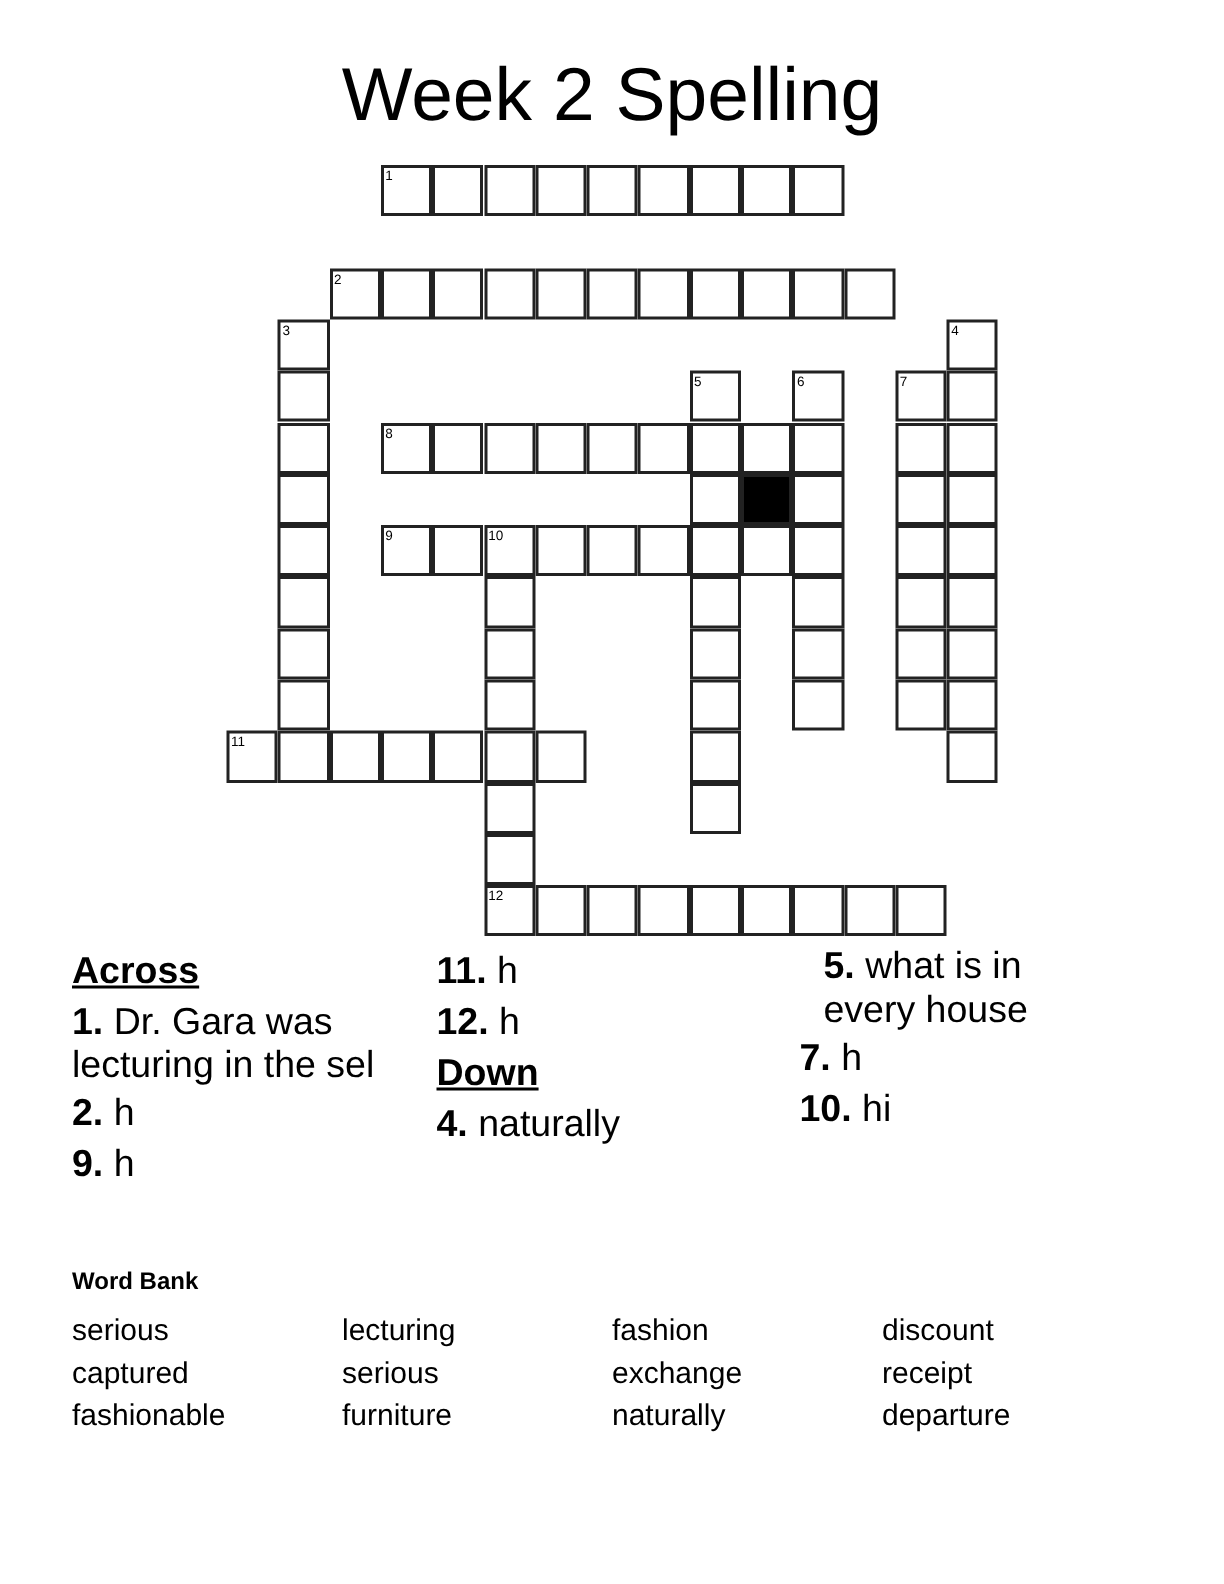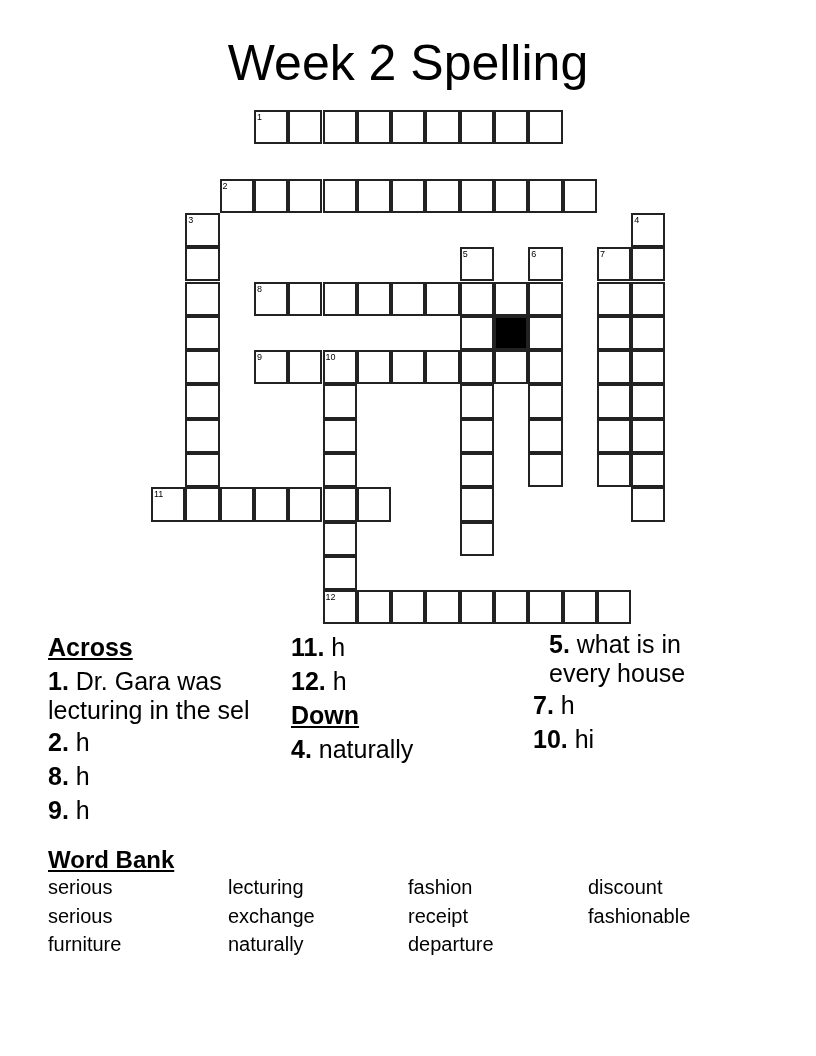--- a/index.html
+++ b/index.html
@@ -5,21 +5,21 @@
   html,body{margin:0;padding:0;background:#fff;}
   body{width:816px;height:1056px;position:relative;font-family:"Liberation Sans",sans-serif;color:#000;overflow:hidden;}
   .title{position:absolute;left:0;width:816px;top:32px;text-align:center;font-size:50px;line-height:62px;}
   #grid{position:absolute;left:0;top:0;}
   .cell{position:absolute;width:34.3px;height:34.3px;box-sizing:border-box;border:2px solid #222;background:#fff;margin-left:-1px;margin-top:-1px;}
   .cell.black{background:#000;}
   .num{position:absolute;left:1px;top:0;font-size:9px;line-height:10px;}
   .col{position:absolute;top:630px;font-size:25px;line-height:34px;}
   .hdr{font-weight:bold;text-decoration:underline;}
   .clue b{font-weight:bold;}
-  .wb-title{position:absolute;left:48px;top:846px;font-size:24px;font-weight:bold;text-decoration:underline;}
+  .wb-title{position:absolute;left:48px;top:846px;font-size:16px;font-weight:bold;}
   .wb{position:absolute;left:48px;top:873px;display:grid;grid-template-columns:180px 180px 180px 180px;font-size:20px;line-height:28.5px;}
 </style>
 </head>
 <body>
 
 <div class="title">Week 2 Spelling</div>
 
 <div id="grid">
     <div class="cell" style="left: 254.9px; top: 111px;">
       <span class="num">1</span>
@@ -140,21 +140,20 @@
     <div class="cell" style="left: 529.3px; top: 591.2px;"></div>
     <div class="cell" style="left: 563.6px; top: 591.2px;"></div>
     <div class="cell" style="left: 597.9px; top: 591.2px;"></div>
     <div class="cell black" style="left: 495px; top: 316.8px;"></div>
   </div>
 
 <div class="col" style="left:48px;width:240px;">
   <div class="hdr">Across</div>
   <div class="clue" style="line-height:29px;padding-top:3px;"><b>1.</b><span> Dr. Gara was lecturing in the sel</span></div>
   <div class="clue"><b>2.</b><span> h</span></div>
-  <div class="clue"><b>8.</b><span> h</span></div>
   <div class="clue"><b>9.</b><span> h</span></div>
 </div>
 
 <div class="col" style="left:291px;width:240px;">
   <div class="clue"><b>11.</b><span> h</span></div>
   <div class="clue"><b>12.</b><span> h</span></div>
   <div class="hdr">Down</div>
   <div class="clue"><b>4.</b><span> naturally</span></div>
 </div>
 
@@ -163,20 +162,21 @@
   <div class="clue"><b>7.</b><span> h</span></div>
   <div class="clue"><b>10.</b><span> hi</span></div>
 </div>
 
 <div class="wb-title">Word Bank</div>
 <div class="wb">
   <span>serious</span>
   <span>lecturing</span>
   <span>fashion</span>
   <span>discount</span>
+  <span>captured</span>
   <span>serious</span>
   <span>exchange</span>
   <span>receipt</span>
   <span>fashionable</span>
   <span>furniture</span>
   <span>naturally</span>
   <span>departure</span>
 </div>
 
 </body></html>

